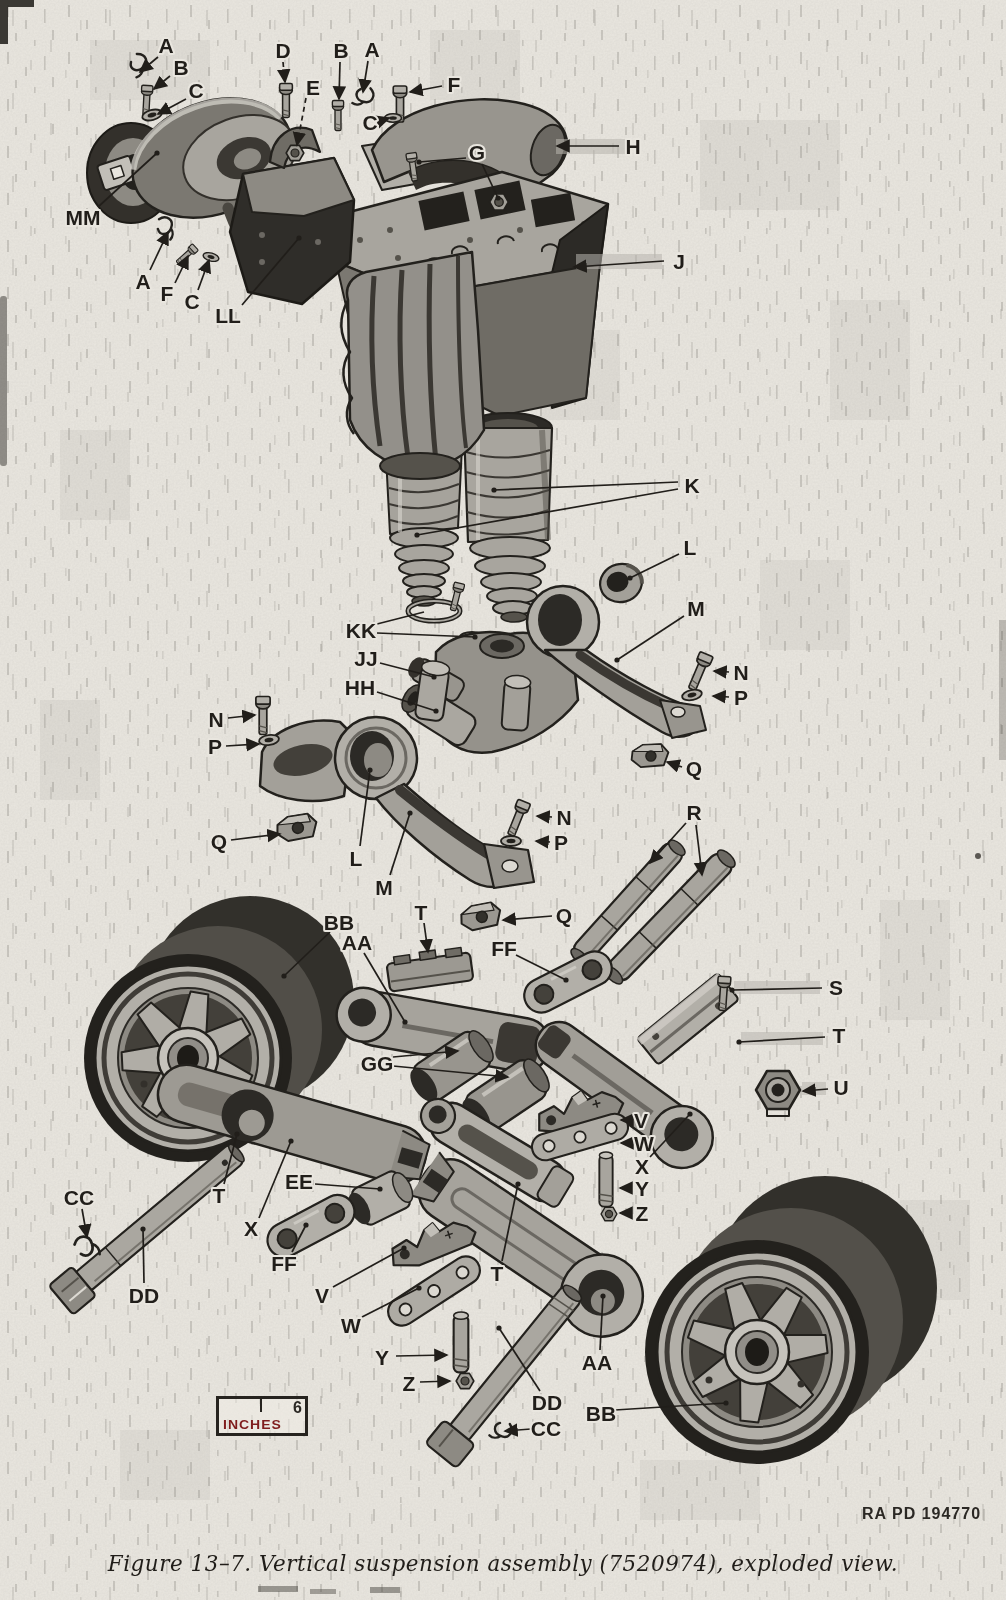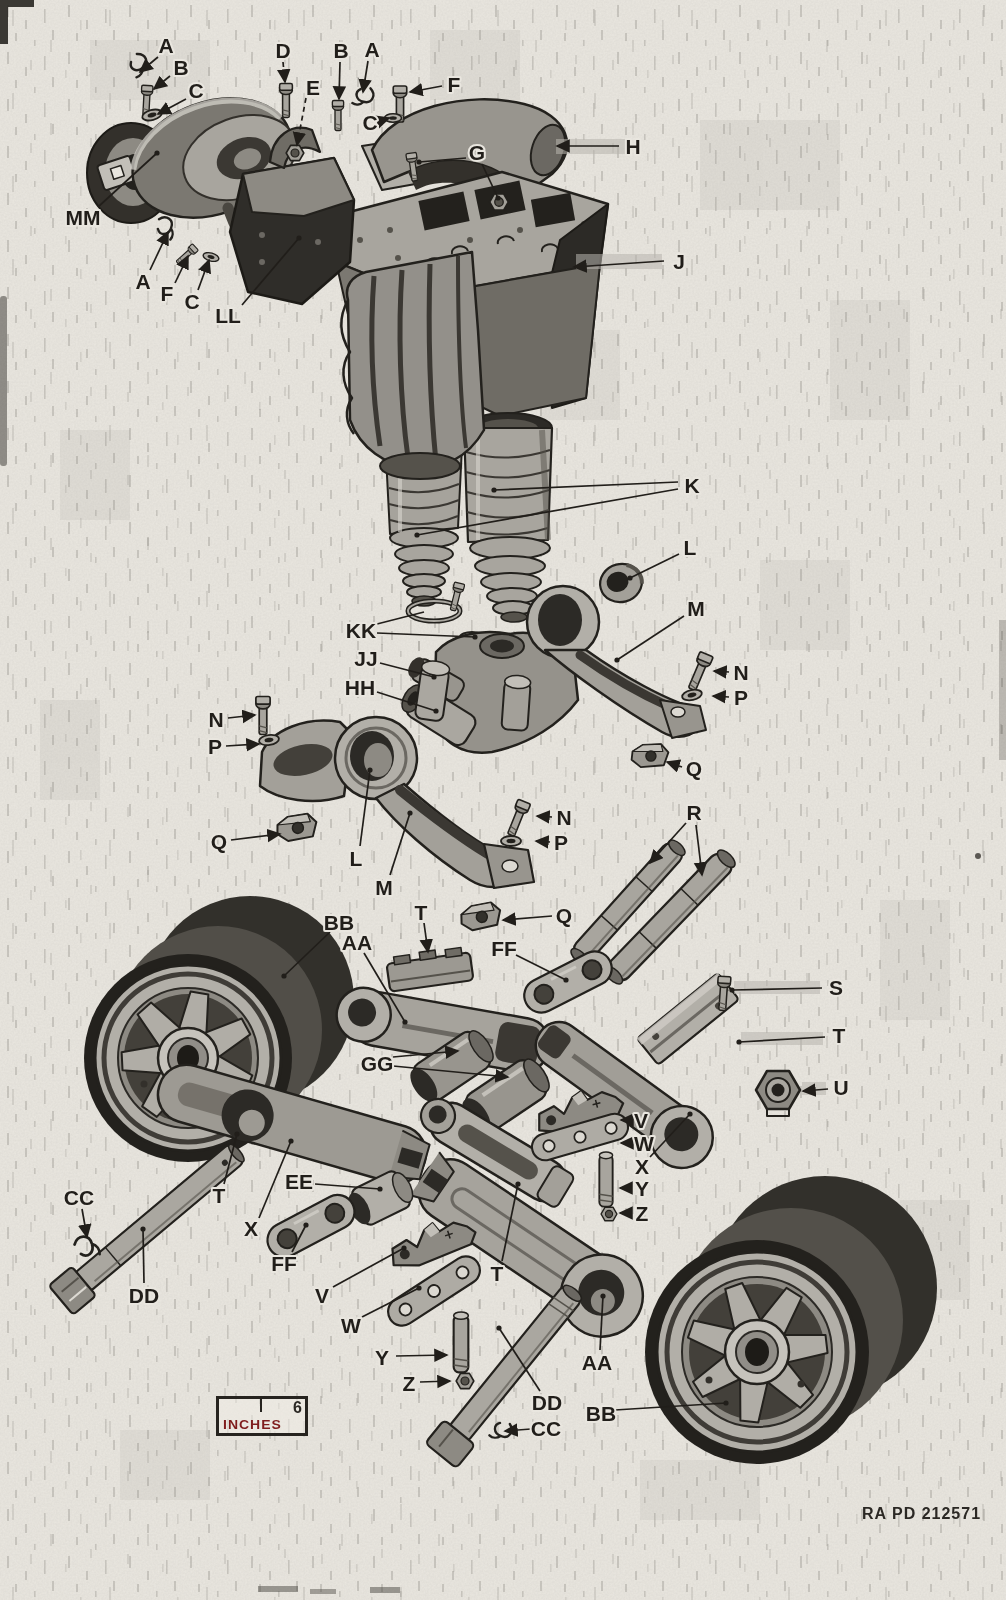--- a/index.html
+++ b/index.html
@@ -831,15 +831,16 @@
         </g>
       </g>
 </svg>
 
 <div class="scale-box">
   <div class="tick"></div>
   <span class="inches">INCHES</span>
   <span class="six">6</span>
 </div>
 
-<div class="photo-id">RA PD 212571</div>
-
+<div class="photo-id">RA PD 194770</div>
+
+<div class="caption">Figure 13–7. Vertical suspension assembly (7520974), exploded view.</div>
 </div>
 
 </body></html>

